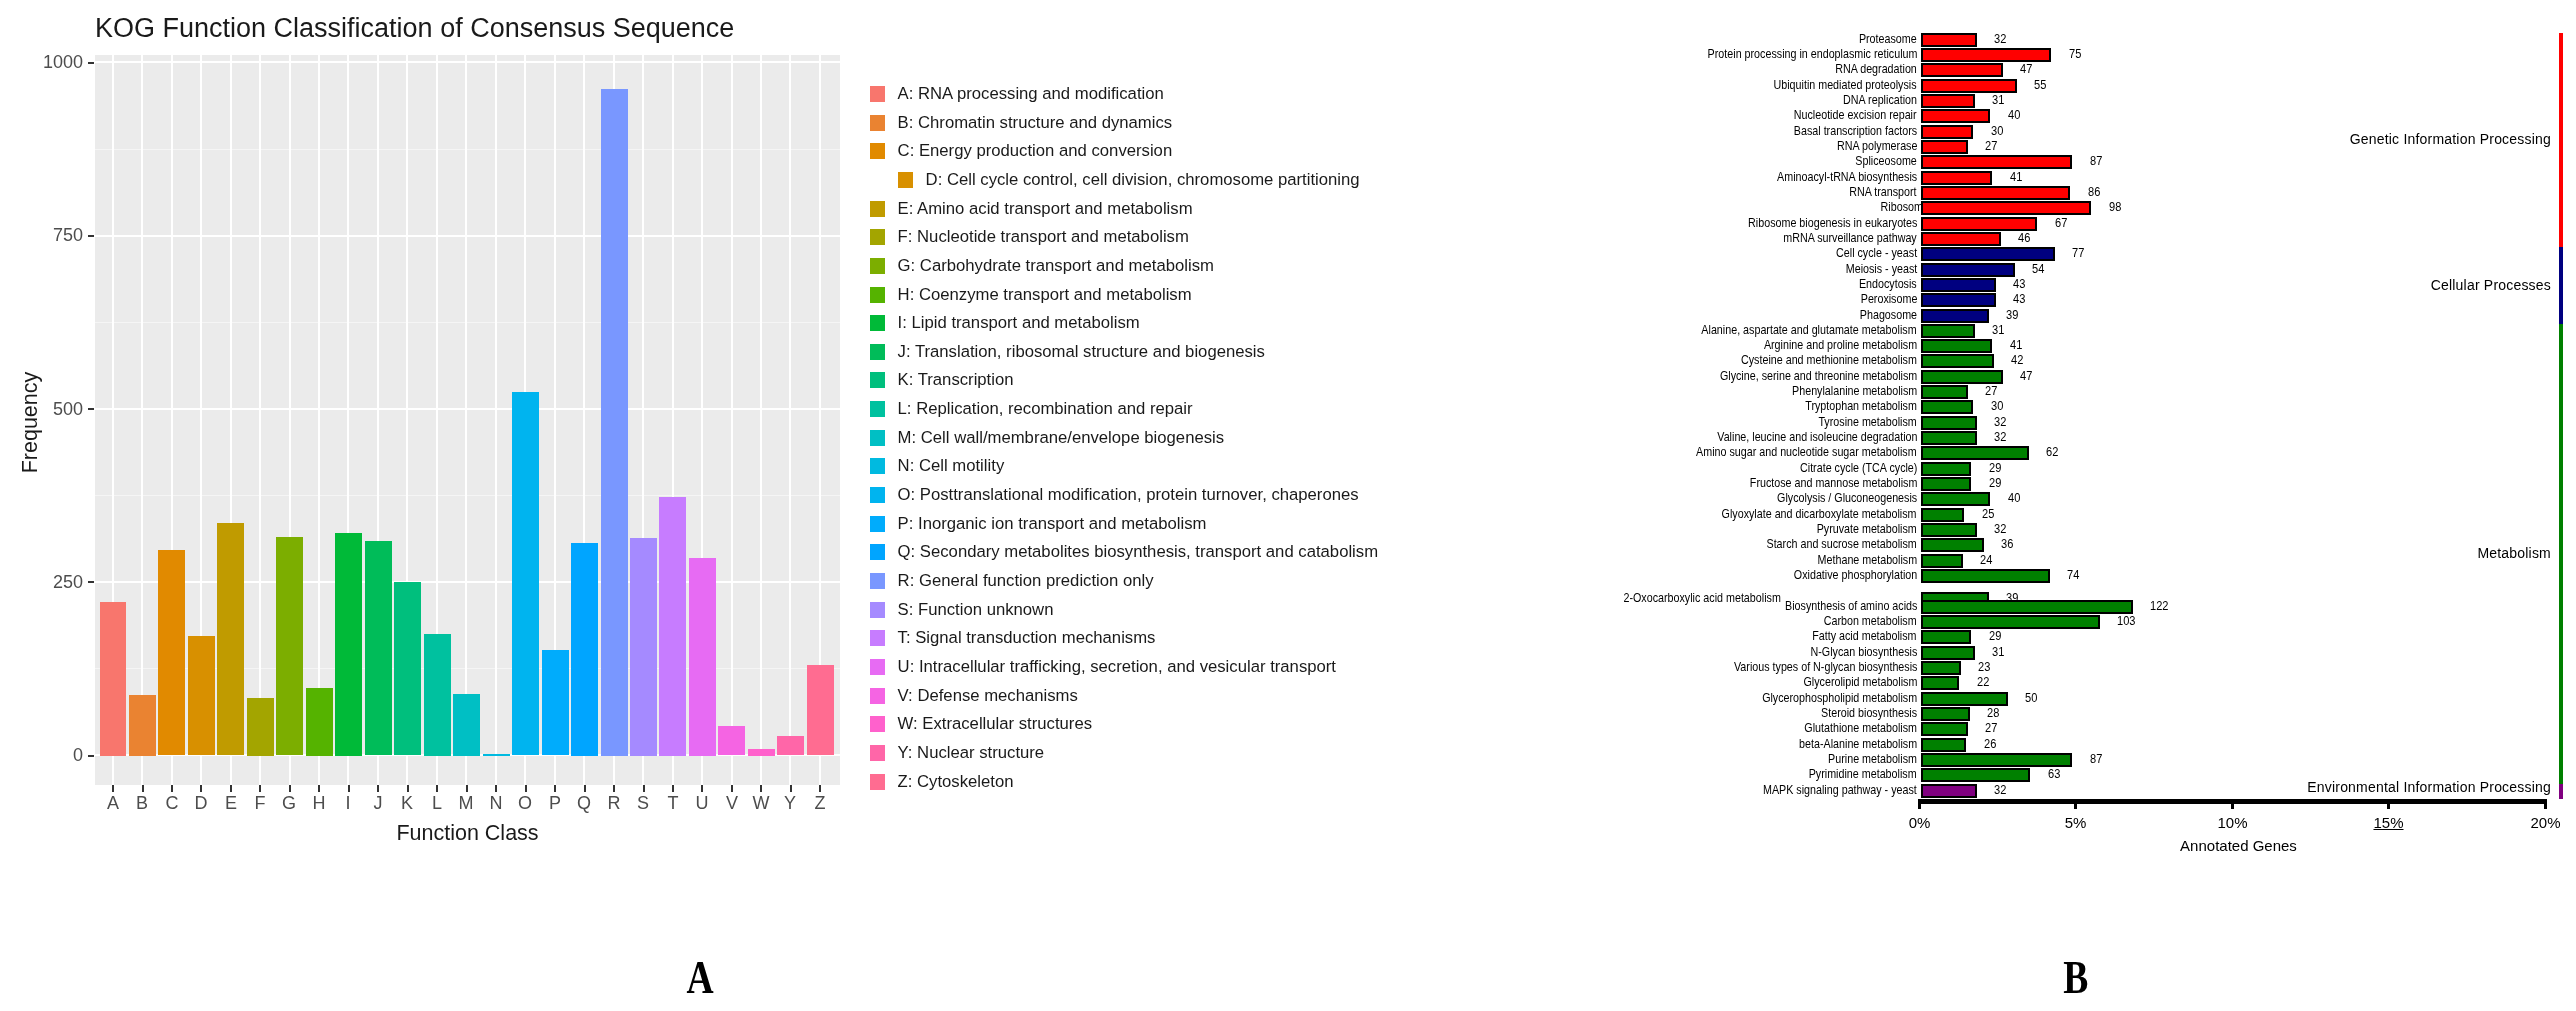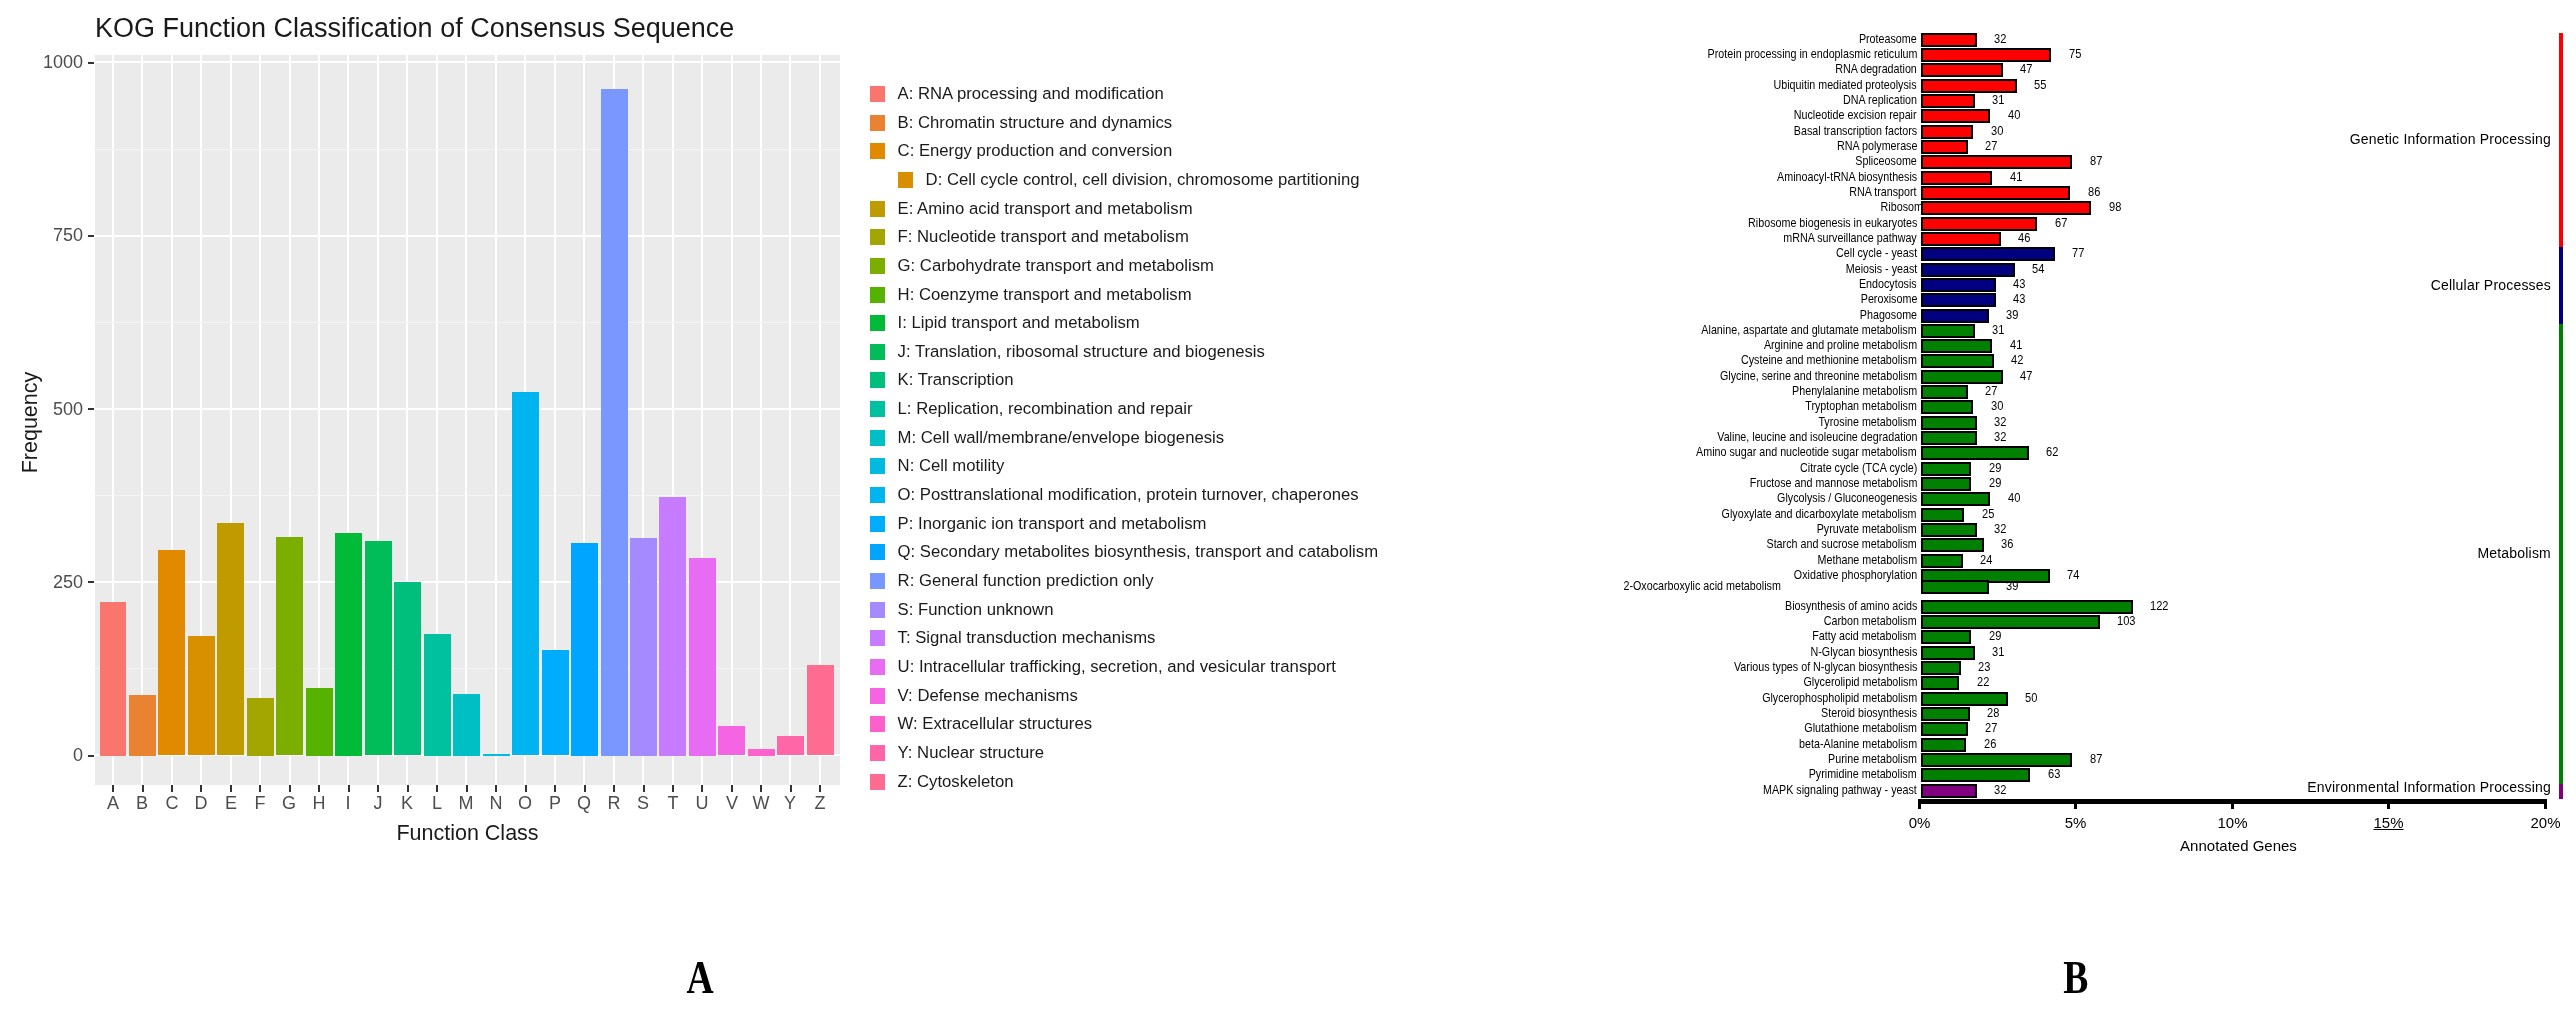--- a/index.html
+++ b/index.html
@@ -446,21 +446,21 @@
       <div class="rowB" style="top: 554px; width: 2576px;">
         <div class="labelB" style="top: -0.7px;">Methane metabolism</div>
         <div class="barB" style="left: 1921px; width: 42px; background: rgb(0, 128, 0); top: 0px;"></div>
         <div class="valB" style="left: 1980px; top: -0.7px;">24</div>
       </div>
       <div class="rowB" style="top: 569px; width: 2576px;">
         <div class="labelB" style="top: -0.7px;">Oxidative phosphorylation</div>
         <div class="barB" style="left: 1921px; width: 129px; background: rgb(0, 128, 0); top: 0px;"></div>
         <div class="valB" style="left: 2067px; top: -0.7px;">74</div>
       </div>
-      <div class="rowB" style="top: 580px; width: 2440px;">
+      <div class="rowB" style="top: 592px; width: 2440px;">
         <div class="labelB" style="top: -0.7px;">2-Oxocarboxylic acid metabolism</div>
         <div class="barB" style="left: 1921px; width: 68px; background: rgb(0, 128, 0); top: 0px;"></div>
         <div class="valB" style="left: 2006px; top: -0.7px;">39</div>
       </div>
       <div class="rowB" style="top: 600px; width: 2576px;">
         <div class="labelB" style="top: -0.7px;">Biosynthesis of amino acids</div>
         <div class="barB" style="left: 1921px; width: 212px; background: rgb(0, 128, 0); top: 0px;"></div>
         <div class="valB" style="left: 2150px; top: -0.7px;">122</div>
       </div>
       <div class="rowB" style="top: 615px; width: 2576px;">

